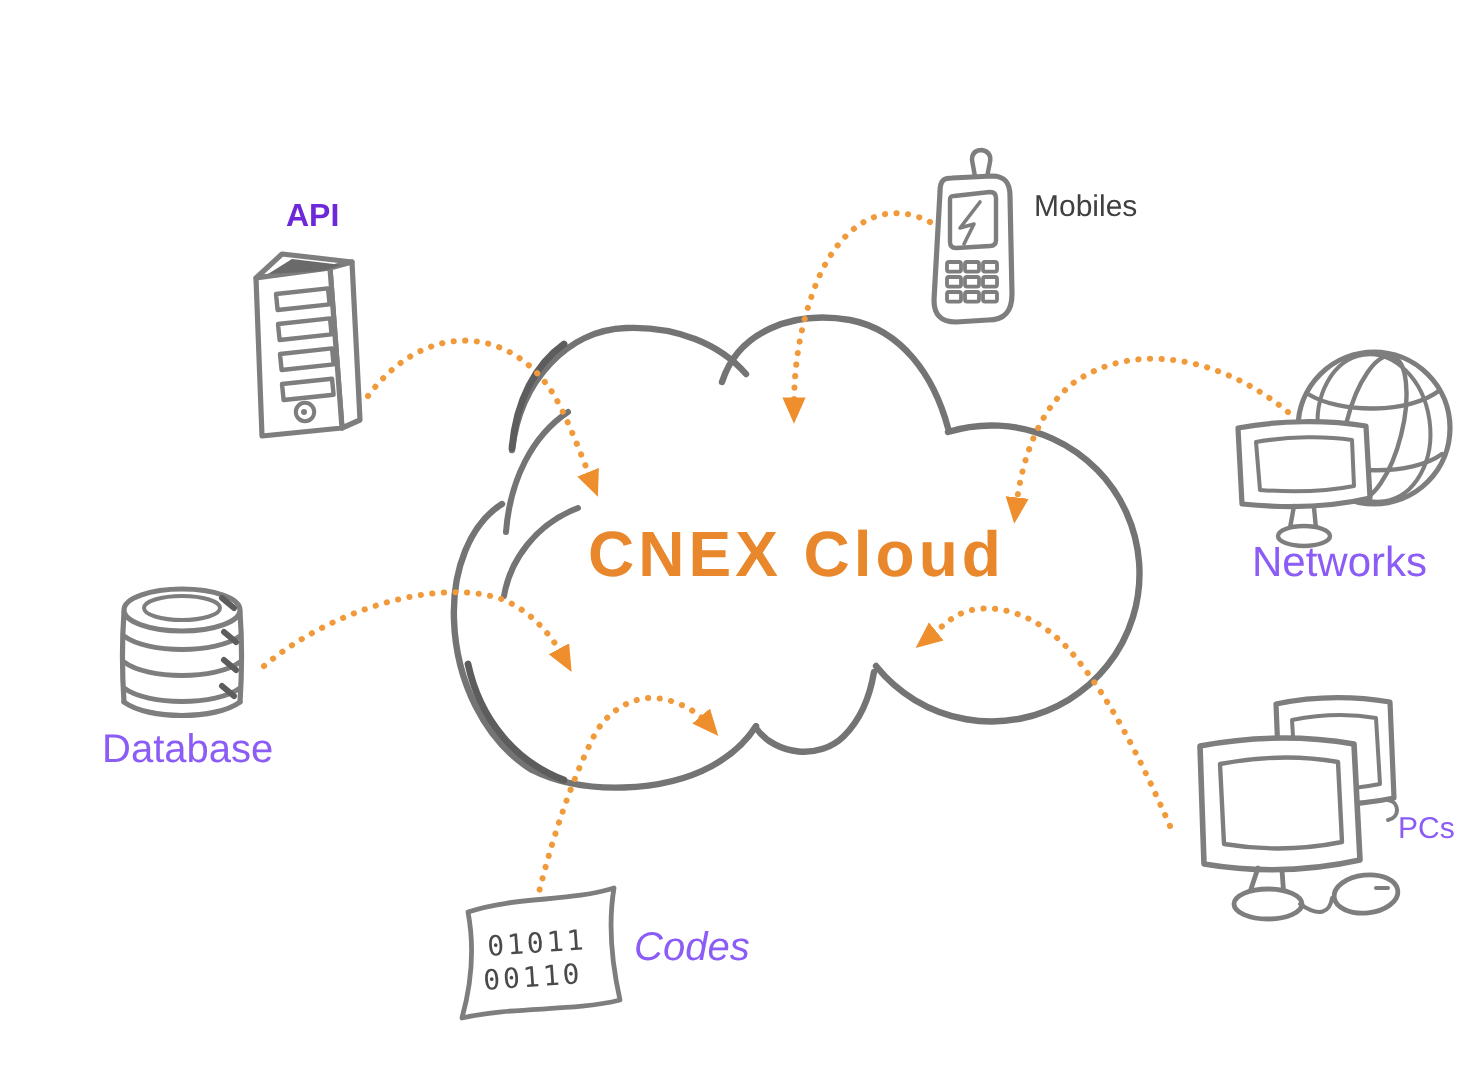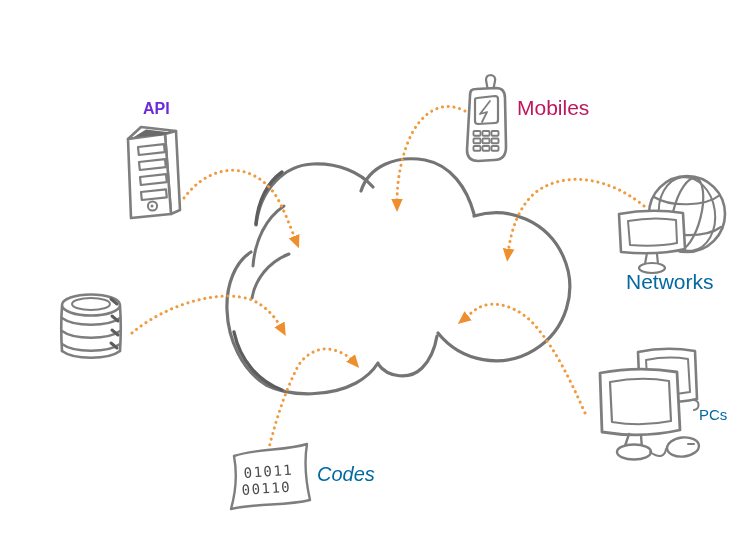--- a/index.html
+++ b/index.html
@@ -1,23 +1,23 @@
 <!DOCTYPE html>
 <html><head>
 <meta charset="utf-8">
 <style>
   html,body{margin:0;padding:0;background:#ffffff;}
   .stage{
     position:relative;width:740px;height:540px;background:#ffffff;overflow:hidden;
     font-family:"Liberation Sans",sans-serif;
   }
   .stage svg{position:absolute;left:0;top:0;}
-  .lbl{position:absolute;color:#0369a1;white-space:nowrap;line-height:1.1;}
+  .lbl{position:absolute;color:#8b5cf6;white-space:nowrap;line-height:1.1;}
   .lbl-api{left:143px;top:100px;font-size:16px;font-weight:bold;color:#6d28d9;}
-  .lbl-mobiles{left:517px;top:96px;font-size:21px;color:#be185d;}
+  .lbl-mobiles{left:517px;top:96px;font-size:15px;color:#404040;}
   .lbl-networks{left:626px;top:270px;font-size:21px;}
   .lbl-pcs{left:699px;top:407px;font-size:15px;}
   .lbl-codes{left:317px;top:463px;font-size:20px;font-style:italic;}
   .lbl-database{left:51px;top:364px;font-size:20px;}
   .lbl-title{
     left:294px;top:261px;width:204px;text-align:center;
     font-size:32px;font-weight:bold;letter-spacing:2px;color:#E8872B;line-height:32px;
   }
   .sketch{stroke:#747474;fill:none;stroke-linecap:round;stroke-linejoin:round;}
   .sketch-dark{stroke:#5d5d5d;fill:none;stroke-linecap:round;}
@@ -132,18 +132,20 @@
       </g>
     </g>
 
     <g>
       <path class="icon-fill" stroke-width="2.4" d="M 234,456 C 258,448 285,451 307,444 C 304,462 306,482 310,500 C 286,506 257,503 231,509 C 236,491 237,472 234,456 Z"></path>
       <text class="papertext" x="244" y="478" transform="rotate(-4 244 478)">01011</text>
       <text class="papertext" x="242" y="495" transform="rotate(-4 242 495)">00110</text>
     </g>
   </svg>
 
+  <div class="lbl lbl-title">CNEX Cloud</div>
   <div class="lbl lbl-api">API</div>
   <div class="lbl lbl-mobiles">Mobiles</div>
   <div class="lbl lbl-networks">Networks</div>
   <div class="lbl lbl-pcs">PCs</div>
   <div class="lbl lbl-codes">Codes</div>
+  <div class="lbl lbl-database">Database</div>
 </div>
 
 </body></html>

